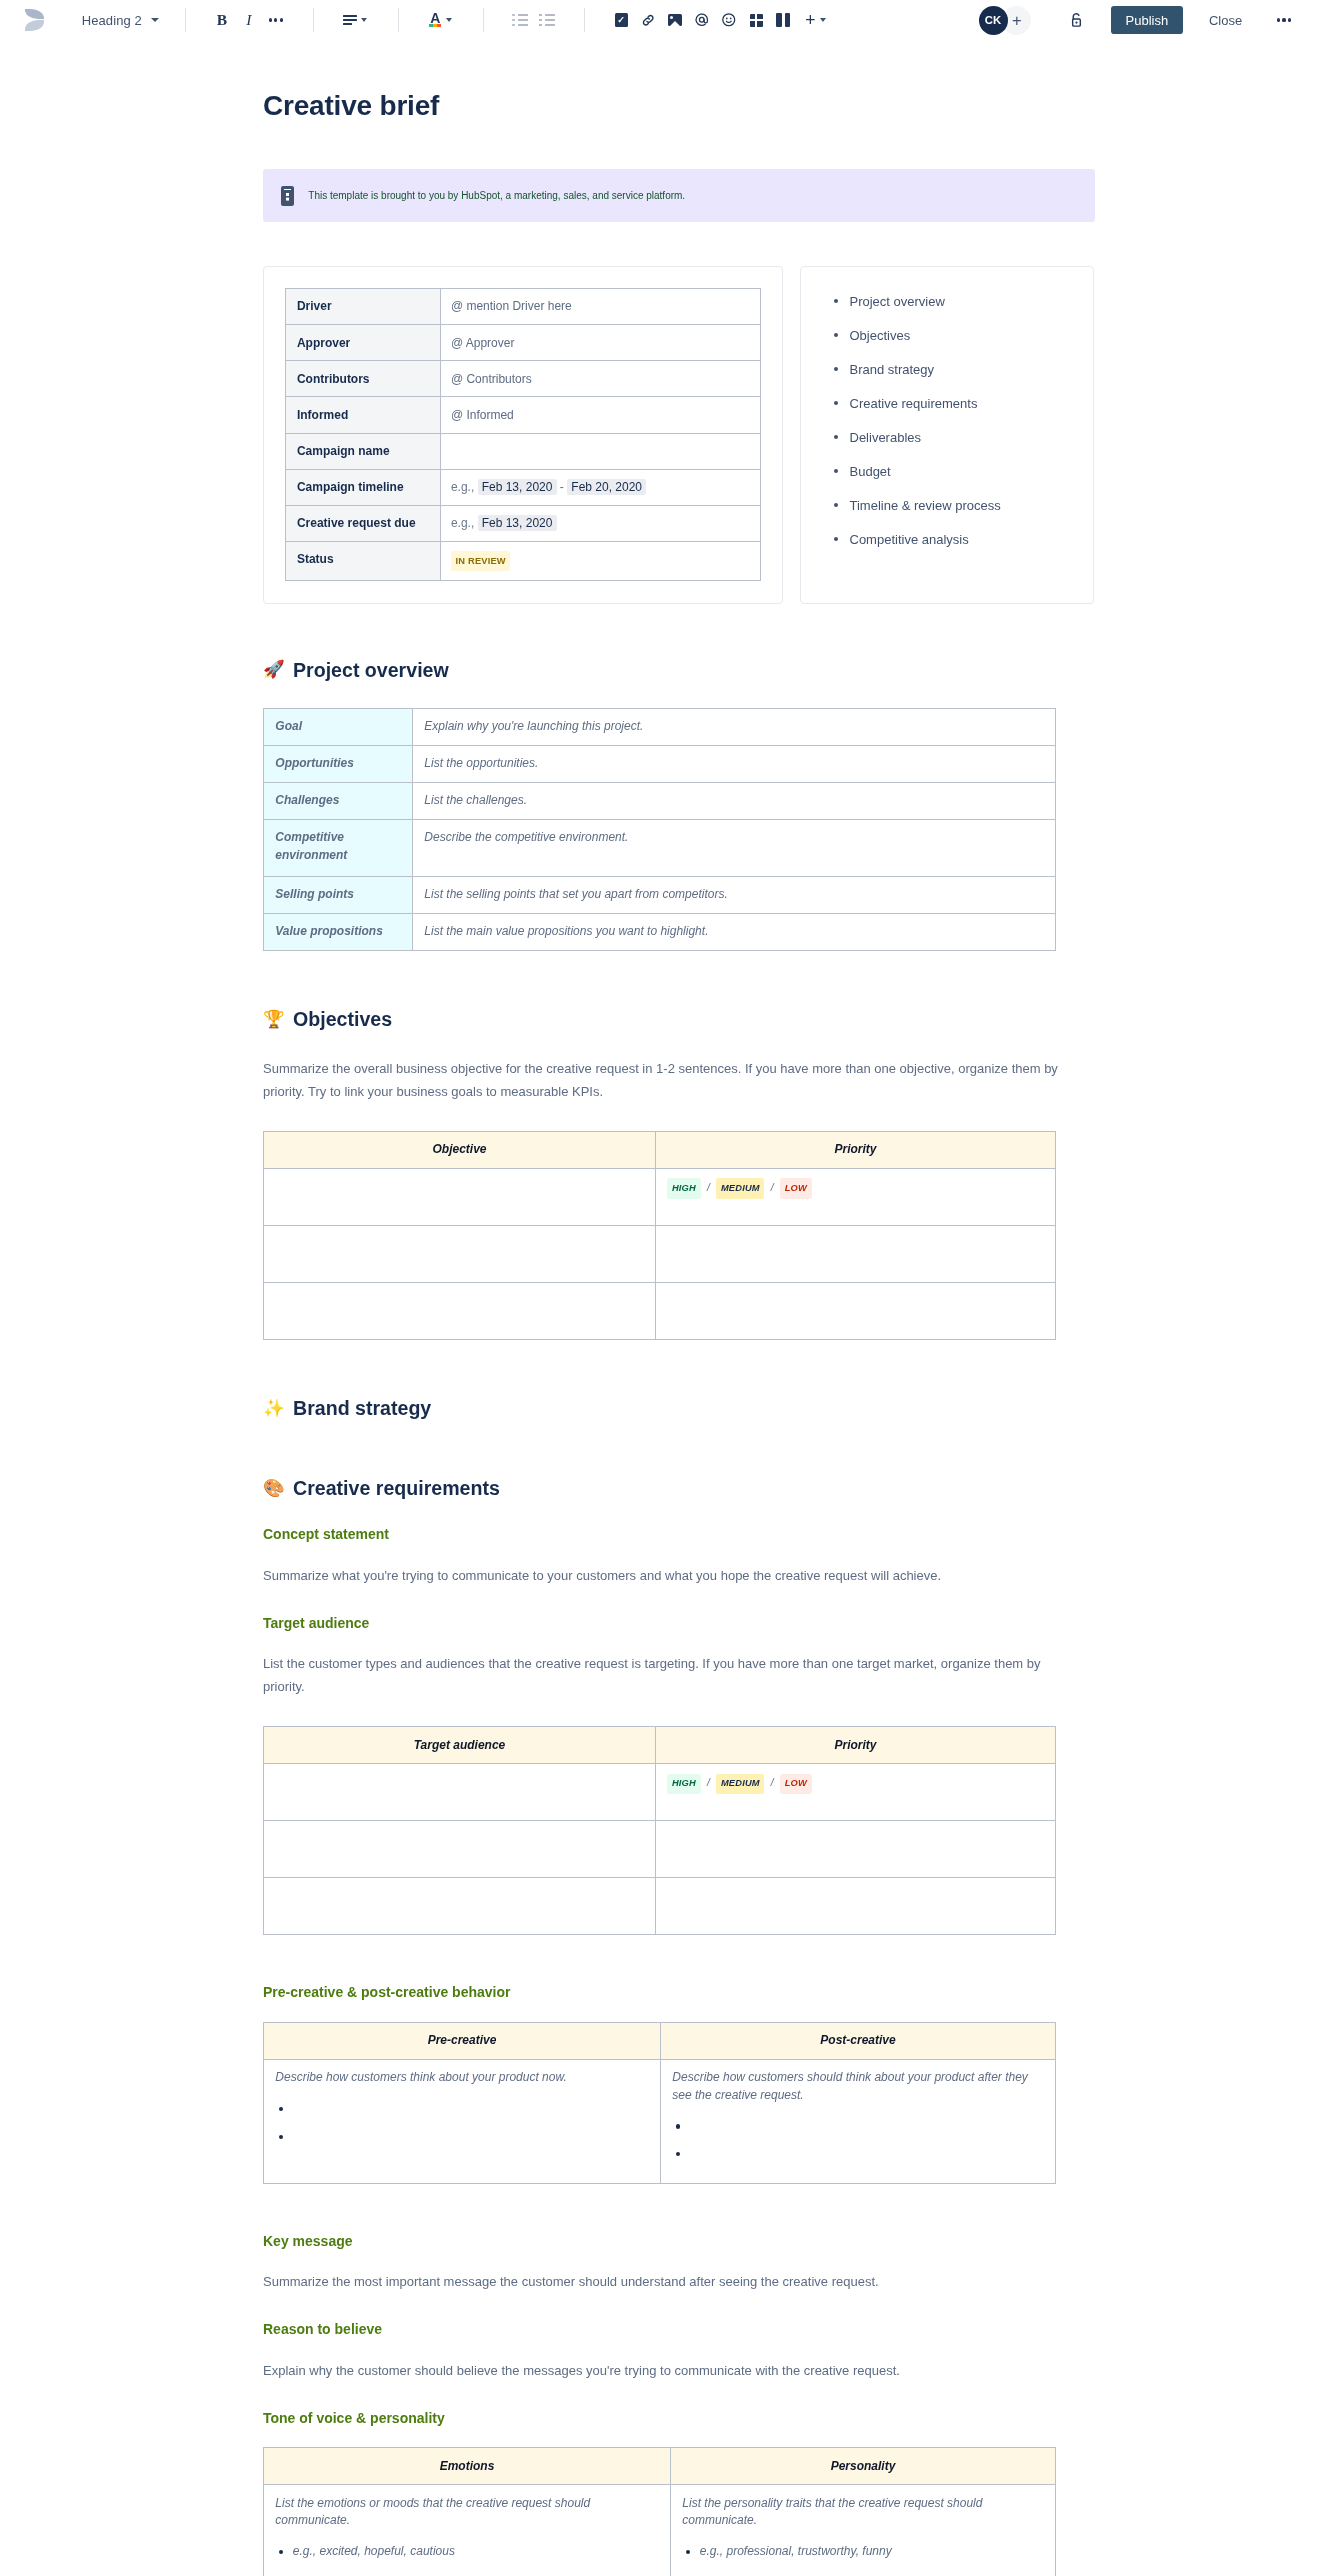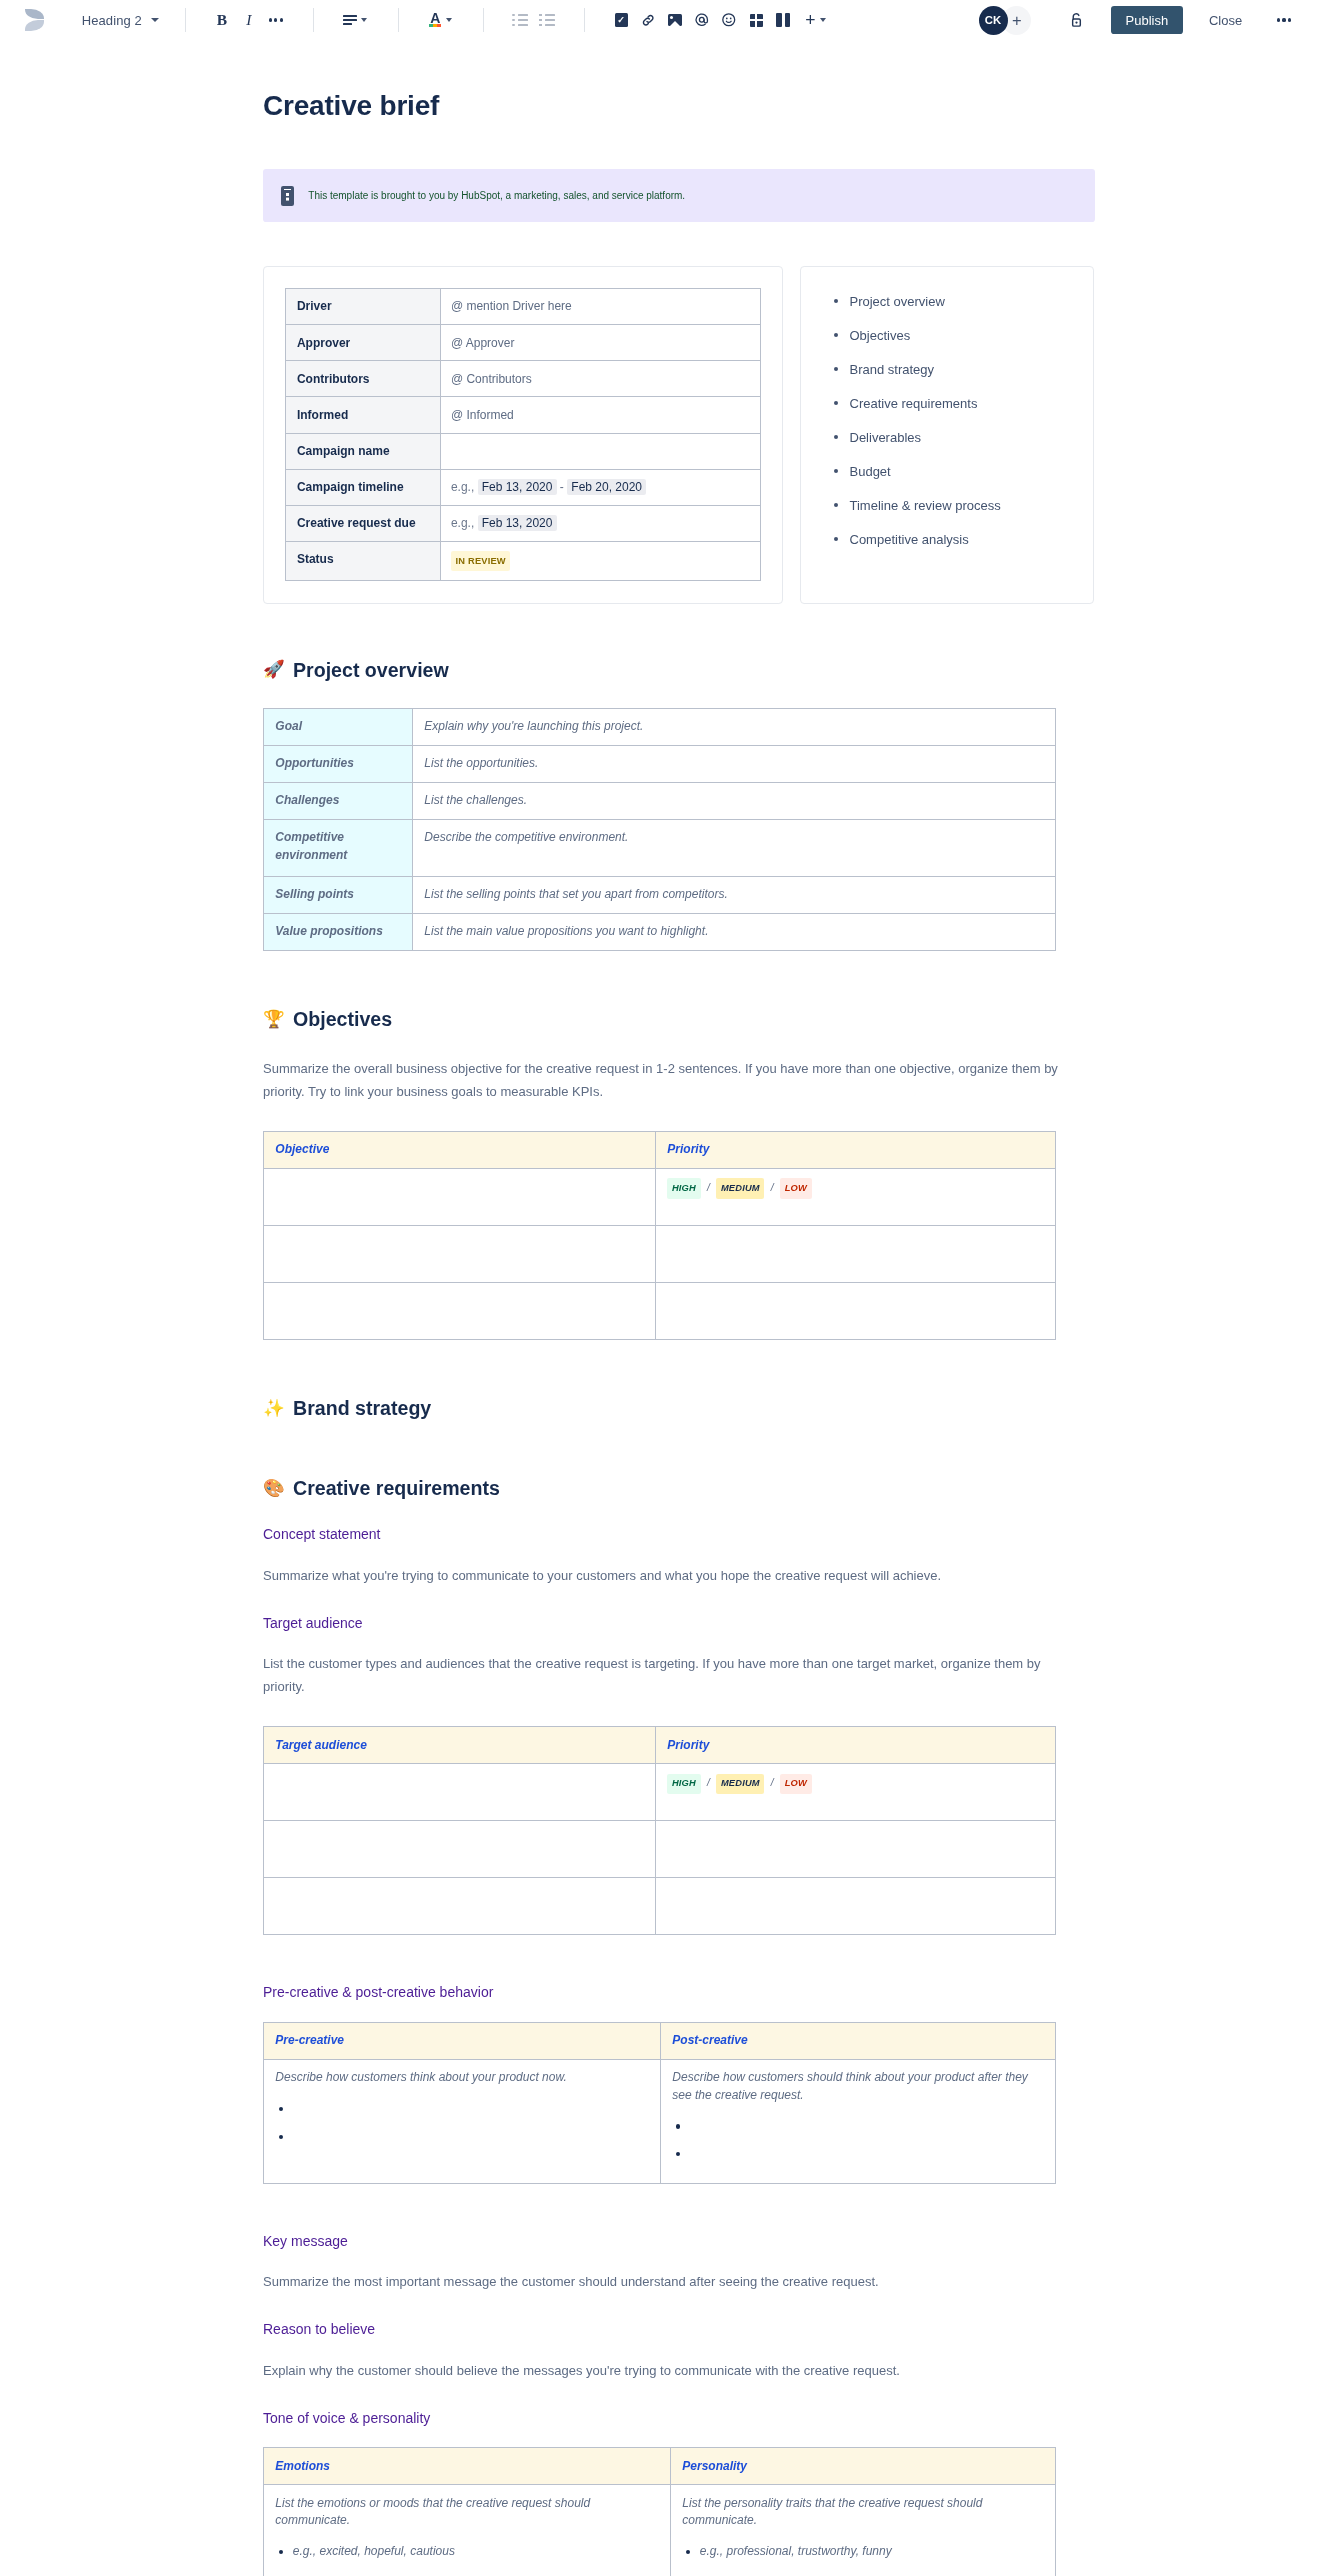--- a/index.html
+++ b/index.html
@@ -179,36 +179,36 @@
     border-radius: 50%; background:#42526e;
   }
   .toc li:last-child { margin-bottom: 0; }
 
   h2.sec {
     font-size: 19.6px; font-weight: 700; color: #172b4d; margin-bottom: 26px;
     display: flex; align-items: center; gap: 8.2px;
   }
   h2.sec .emo { font-size: 17.5px; line-height: 1; }
   h3.sub {
-    font-size: 14px; font-weight: 400; color: #4c1d95; margin-bottom: 21.6px;
+    font-size: 14px; font-weight: 700; color: #4d7c0f; margin-bottom: 21.6px;
   }
   p.body {
     font-size: 13px; color: #5e6c84; line-height: 23px; margin-bottom: 28px;
     max-width: 804px;
   }
 
   section { margin-bottom: 57px; }
 
   
   table.dt { border-collapse: collapse; width: 793px; font-style: italic; }
   table.dt td, table.dt th {
     border: 0.5px solid #b9c0cc; padding: 9.3px 11.3px; vertical-align: top;
     font-size: 12px; line-height: 17.5px; text-align: left;
   }
-  table.dt th { font-weight: 700; color:#1d4ed8; }
+  table.dt th { font-weight: 700; color:#0f172a;text-align:center; }
   table.dt td { color:#5e6c84; }
   .hdr-cream th { background: #fdf7e3; }
   .key-cyan { background:#e6fcff; font-weight:700; color:#172b4d; }
   .cell-tall { height: 57px; }
 
   ul.inner { list-style: none; margin-top: 13.4px; }
   ul.inner li { position: relative; padding-left: 17.5px; margin-bottom: 13.4px; min-height: 14.4px;
     font-size: 12px; color:#5e6c84; line-height:17.5px;}
   ul.inner li::before { content:""; position:absolute; left:4.1px; top:6.7px; width:4.1px;height:4.1px;
     border-radius:50%; background:#172b4d;}

